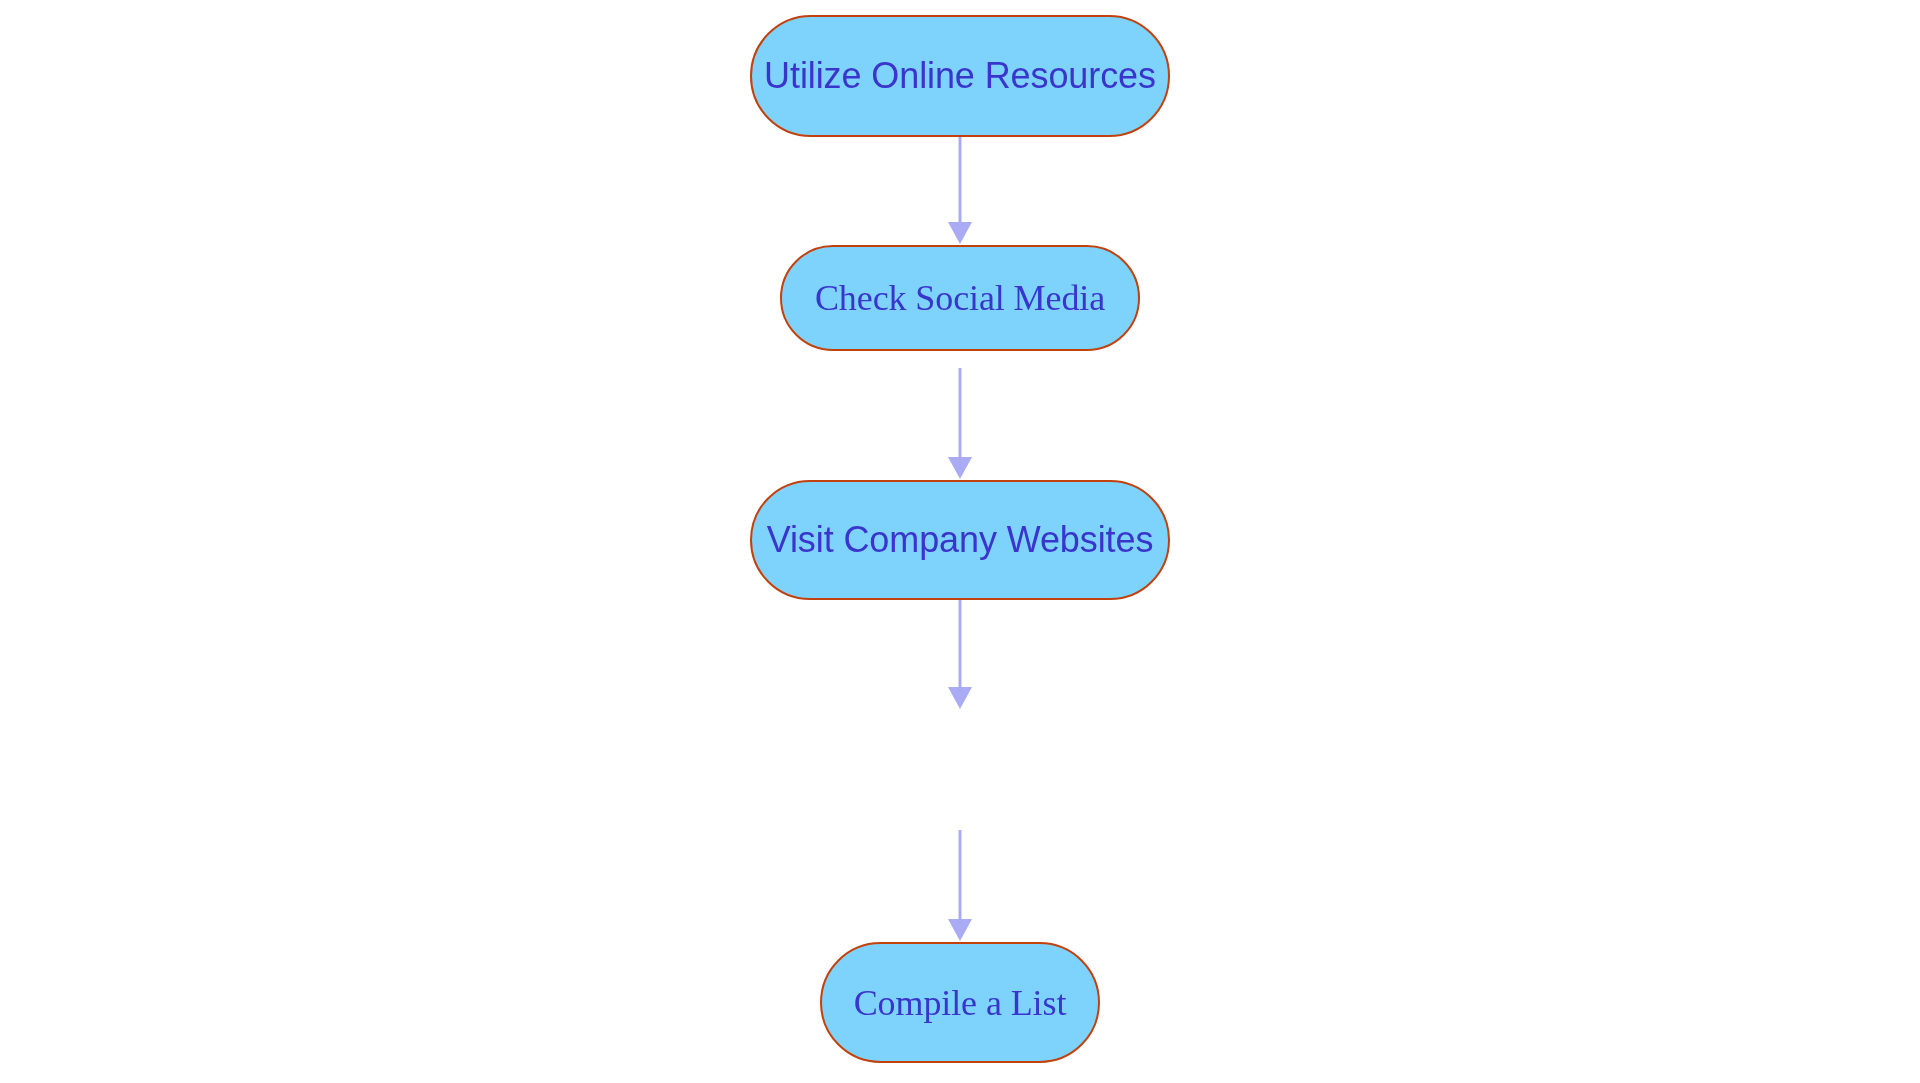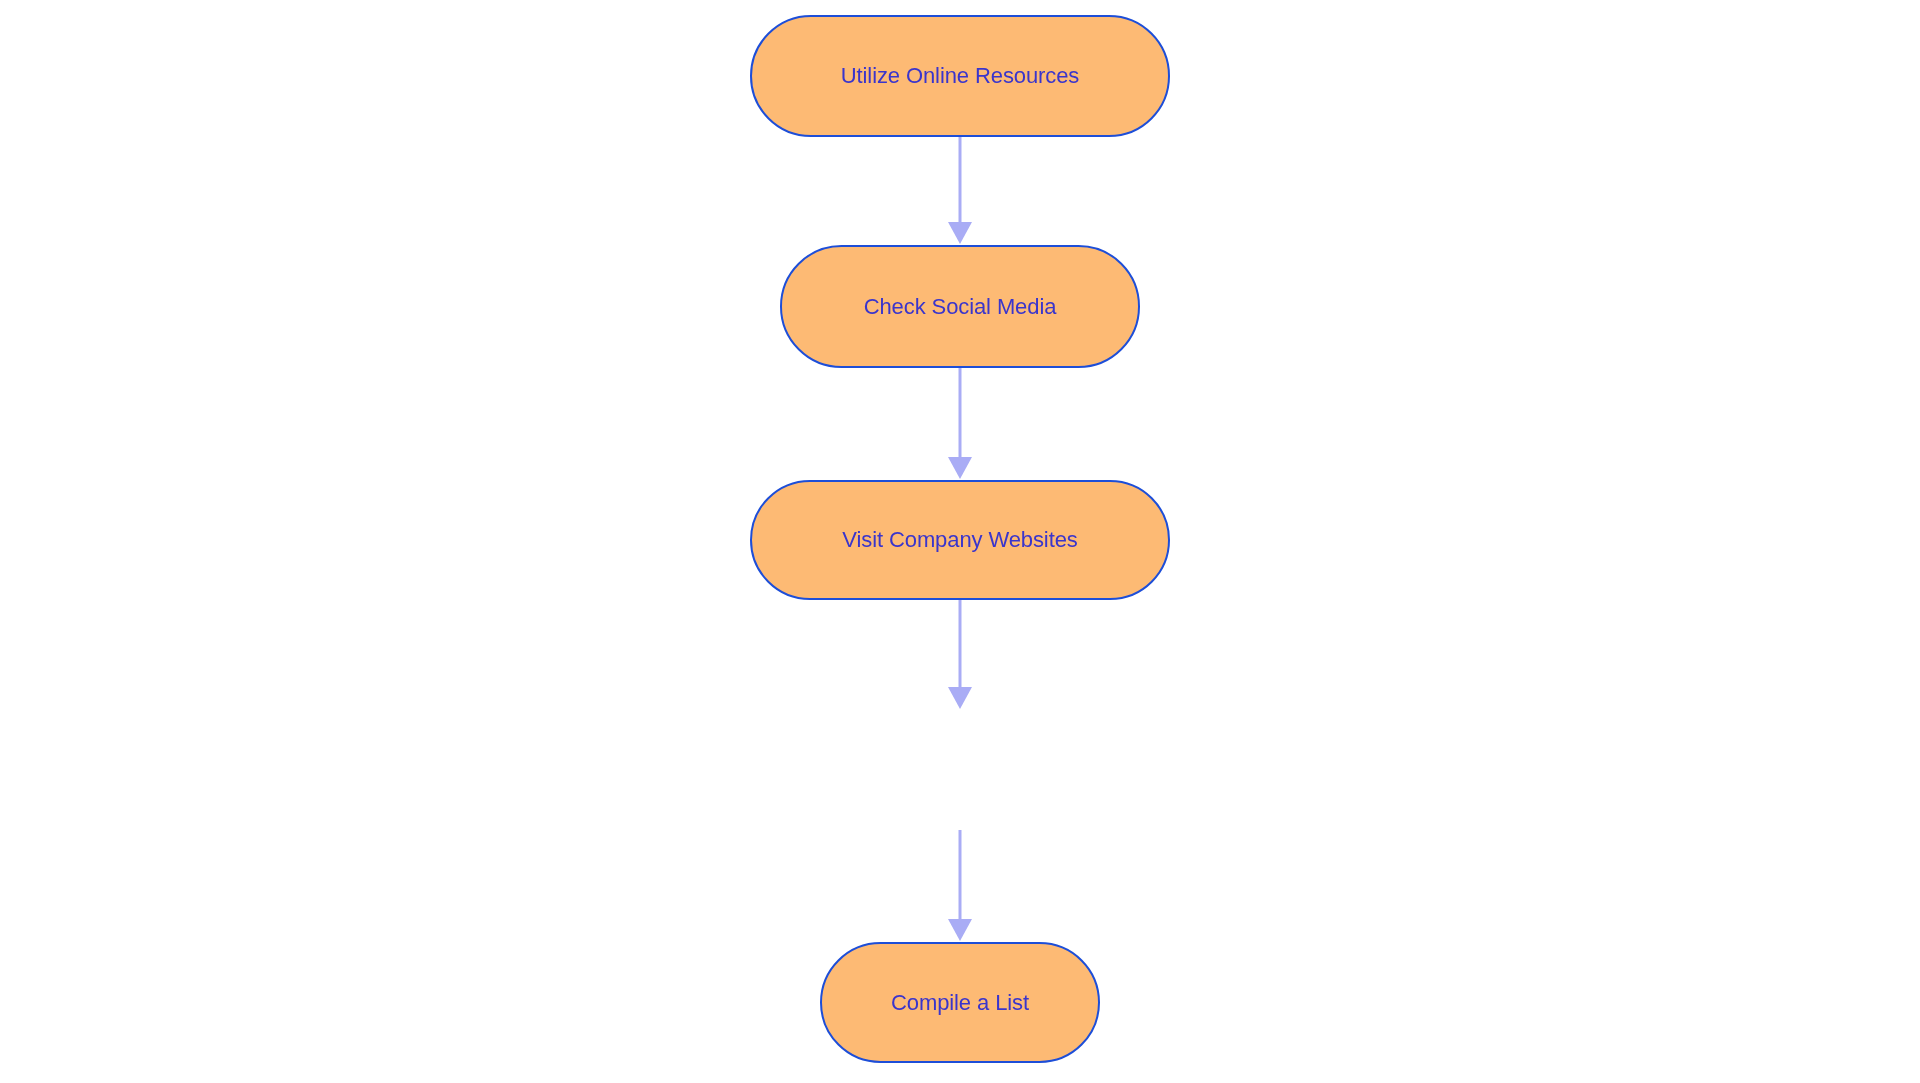--- a/index.html
+++ b/index.html
@@ -22,29 +22,29 @@
     position: absolute;
     top: 0;
     left: 0;
     width: 1920px;
     height: 1083px;
     display: block;
   }
   .node {
     position: absolute;
     box-sizing: border-box;
-    background: #fdba74;
-    border: 2px solid #1d4ed8;
+    background: #7dd3fc;
+    border: 2px solid #c2410c;
     border-radius: 9999px;
     display: flex;
     align-items: center;
     justify-content: center;
     text-align: center;
     color: #3a35cc;
-    font-size: 22px;
+    font-size: 36px;
     font-weight: 400;
     letter-spacing: -0.1px;
     line-height: 1;
     white-space: nowrap;
     user-select: none;
   }
   .node-label {
     color: #3a35cc;
     pointer-events: none;
   }
@@ -75,26 +75,26 @@
       <line x1="960" y1="830" x2="960" y2="920" stroke="#a9acf5" stroke-width="3"></line>
       <polygon points="948,919 972,919 960,941" fill="#a9acf5"></polygon>
     </g>
 
   </svg>
 
   <div class="node" style="left:750px; top:15px; width:420px; height:122px;">
     <span class="node-label">Utilize Online Resources</span>
   </div>
 
-  <div class="node" style="left:780px; top:245px; width:360px; height:123px;">
+  <div class="node" style="left:780px; top:245px; width:360px; height:106px;font-family:Liberation Serif, serif;">
     <span class="node-label">Check Social Media</span>
   </div>
 
   <div class="node" style="left:750px; top:480px; width:420px; height:120px;">
     <span class="node-label">Visit Company Websites</span>
   </div>
 
 
-  <div class="node" style="left:820px; top:942px; width:280px; height:121px;">
+  <div class="node" style="left:820px; top:942px; width:280px; height:121px;font-family:Liberation Serif, serif;">
     <span class="node-label">Compile a List</span>
   </div>
 
 </div>
 
 </body></html>

